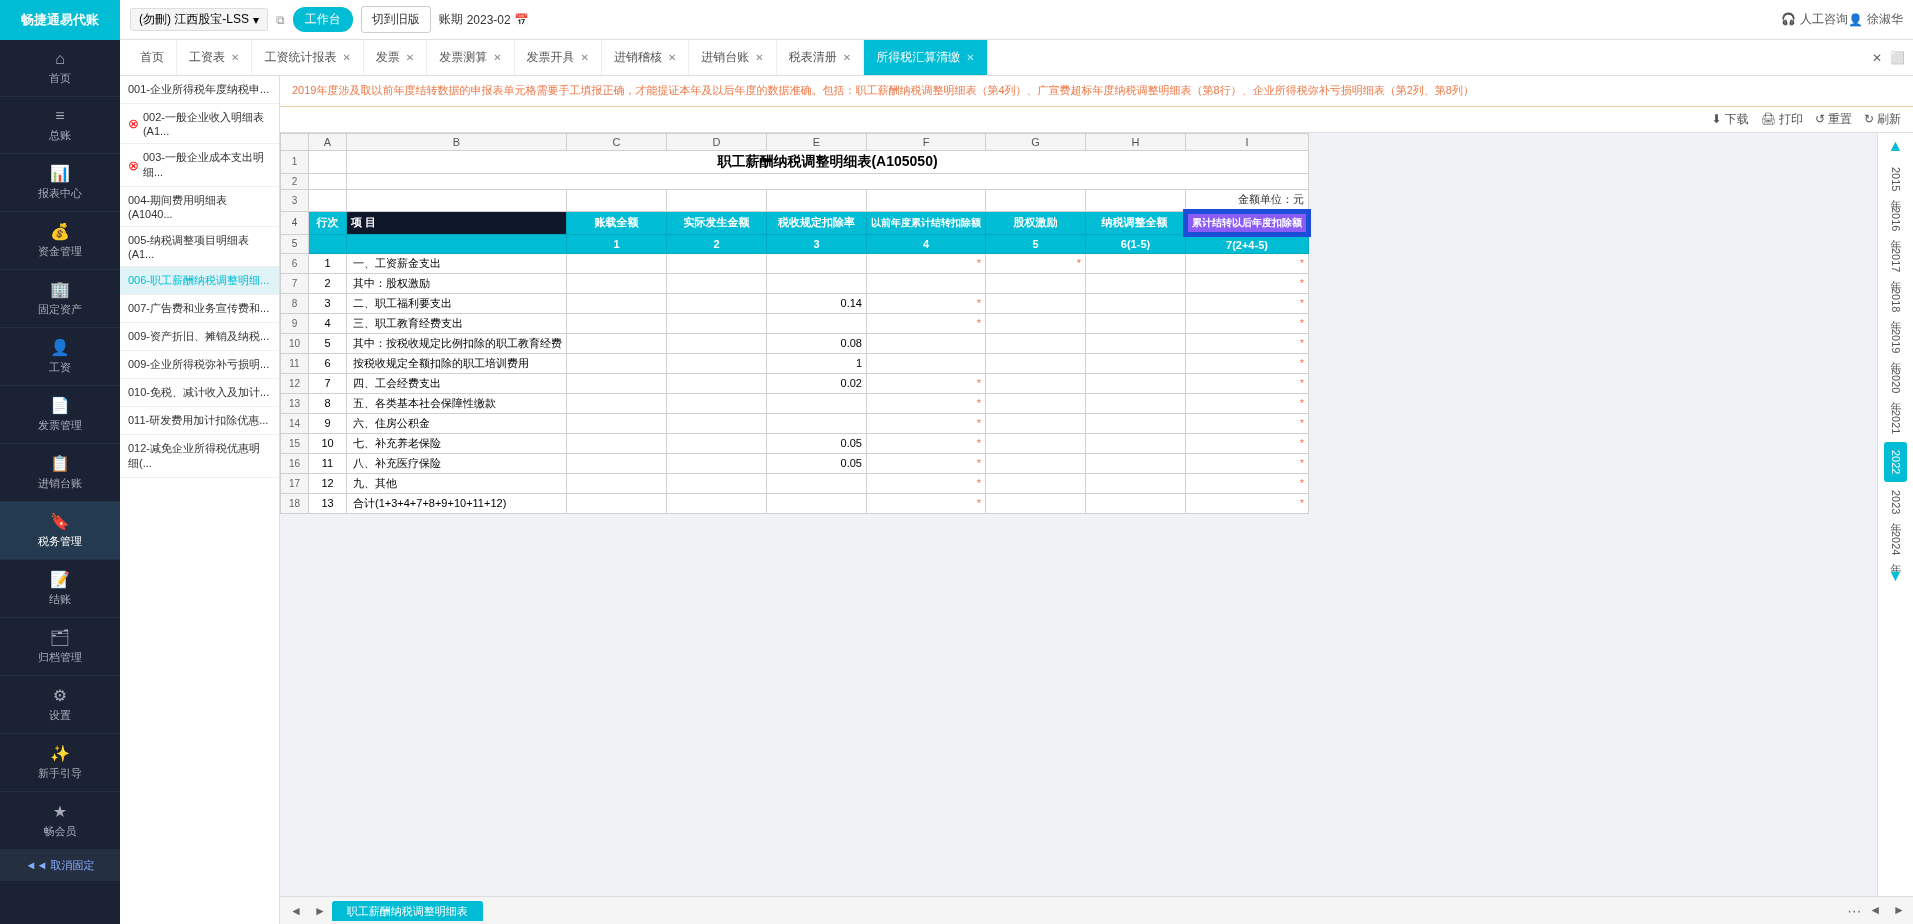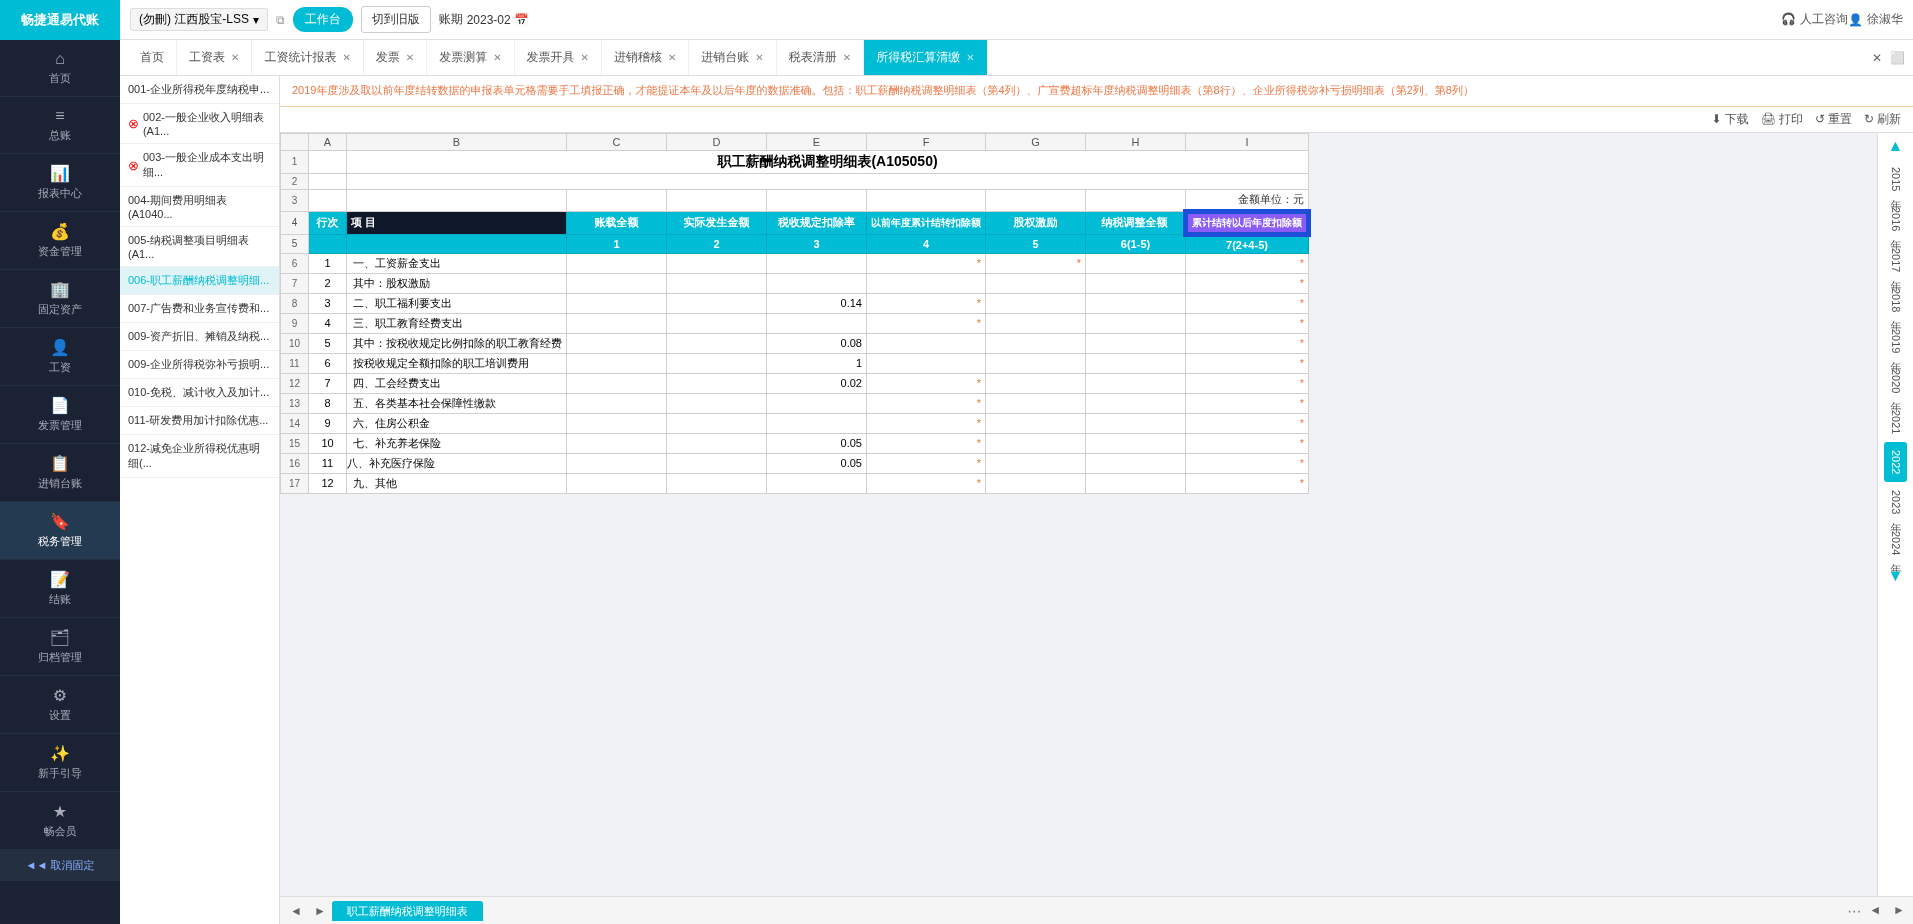--- a/index.html
+++ b/index.html
@@ -478,33 +478,45 @@
       <td style="text-align:right; padding:2px 4px;"></td>
       <td style="text-align:right; padding:2px 4px;">0.05</td>
       <td style="text-align:right; padding:2px 4px;"><span class="asterisk">*</span></td>
       <td style="text-align:right; padding:2px 4px;"></td>
       <td style="text-align:right; padding:2px 4px;"></td>
       <td style="text-align:right; padding:2px 4px;"><span class="asterisk">*</span></td>
     </tr>
                 <tr class="data-row">
       <td class="row-num">16</td>
       <td style="text-align:center;">11</td>
-      <td style="padding-left:0;">八、补充医疗保险</td>
+      <td style="padding-left:6px;">八、补充医疗保险</td>
       <td style="text-align:right; padding:2px 4px;"></td>
       <td style="text-align:right; padding:2px 4px;"></td>
       <td style="text-align:right; padding:2px 4px;">0.05</td>
       <td style="text-align:right; padding:2px 4px;"><span class="asterisk">*</span></td>
       <td style="text-align:right; padding:2px 4px;"></td>
       <td style="text-align:right; padding:2px 4px;"></td>
       <td style="text-align:right; padding:2px 4px;"><span class="asterisk">*</span></td>
     </tr>
                 <tr class="data-row">
       <td class="row-num">17</td>
       <td style="text-align:center;">12</td>
       <td style="padding-left:6px;">九、其他</td>
+      <td style="text-align:right; padding:2px 4px;"></td>
+      <td style="text-align:right; padding:2px 4px;"></td>
+      <td style="text-align:right; padding:2px 4px;"></td>
+      <td style="text-align:right; padding:2px 4px;"><span class="asterisk">*</span></td>
+      <td style="text-align:right; padding:2px 4px;"></td>
+      <td style="text-align:right; padding:2px 4px;"></td>
+      <td style="text-align:right; padding:2px 4px;"><span class="asterisk">*</span></td>
+    </tr>
+                <tr class="data-row">
+      <td class="row-num">18</td>
+      <td style="text-align:center;">13</td>
+      <td style="padding-left:6px;">合计(1+3+4+7+8+9+10+11+12)</td>
       <td style="text-align:right; padding:2px 4px;"></td>
       <td style="text-align:right; padding:2px 4px;"></td>
       <td style="text-align:right; padding:2px 4px;"></td>
       <td style="text-align:right; padding:2px 4px;"><span class="asterisk">*</span></td>
       <td style="text-align:right; padding:2px 4px;"></td>
       <td style="text-align:right; padding:2px 4px;"></td>
       <td style="text-align:right; padding:2px 4px;"><span class="asterisk">*</span></td>
     </tr>
               </tbody>
           </table>

